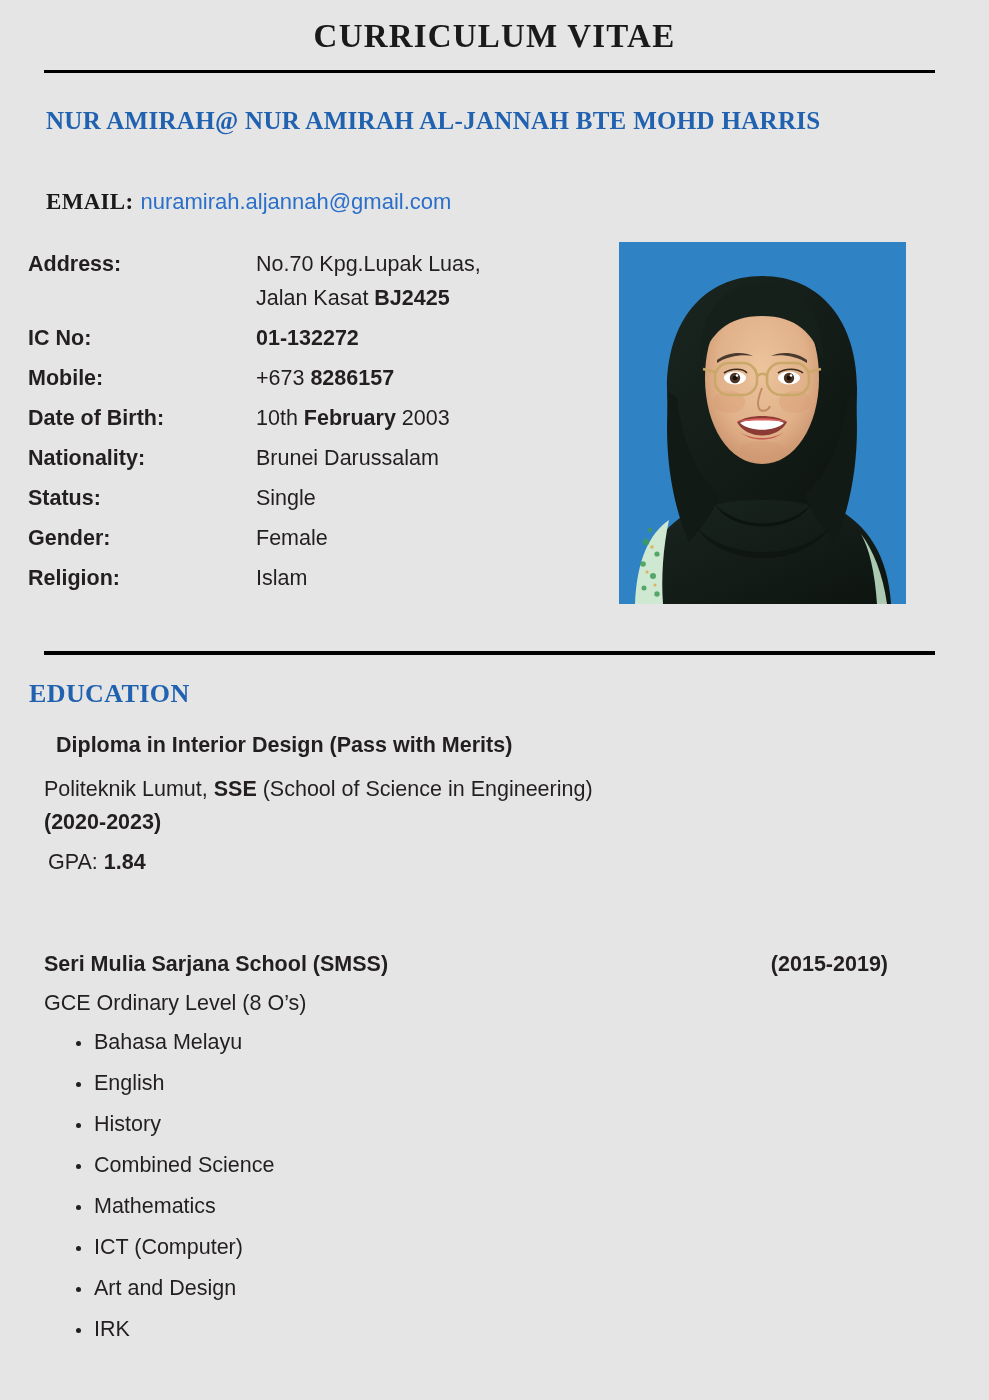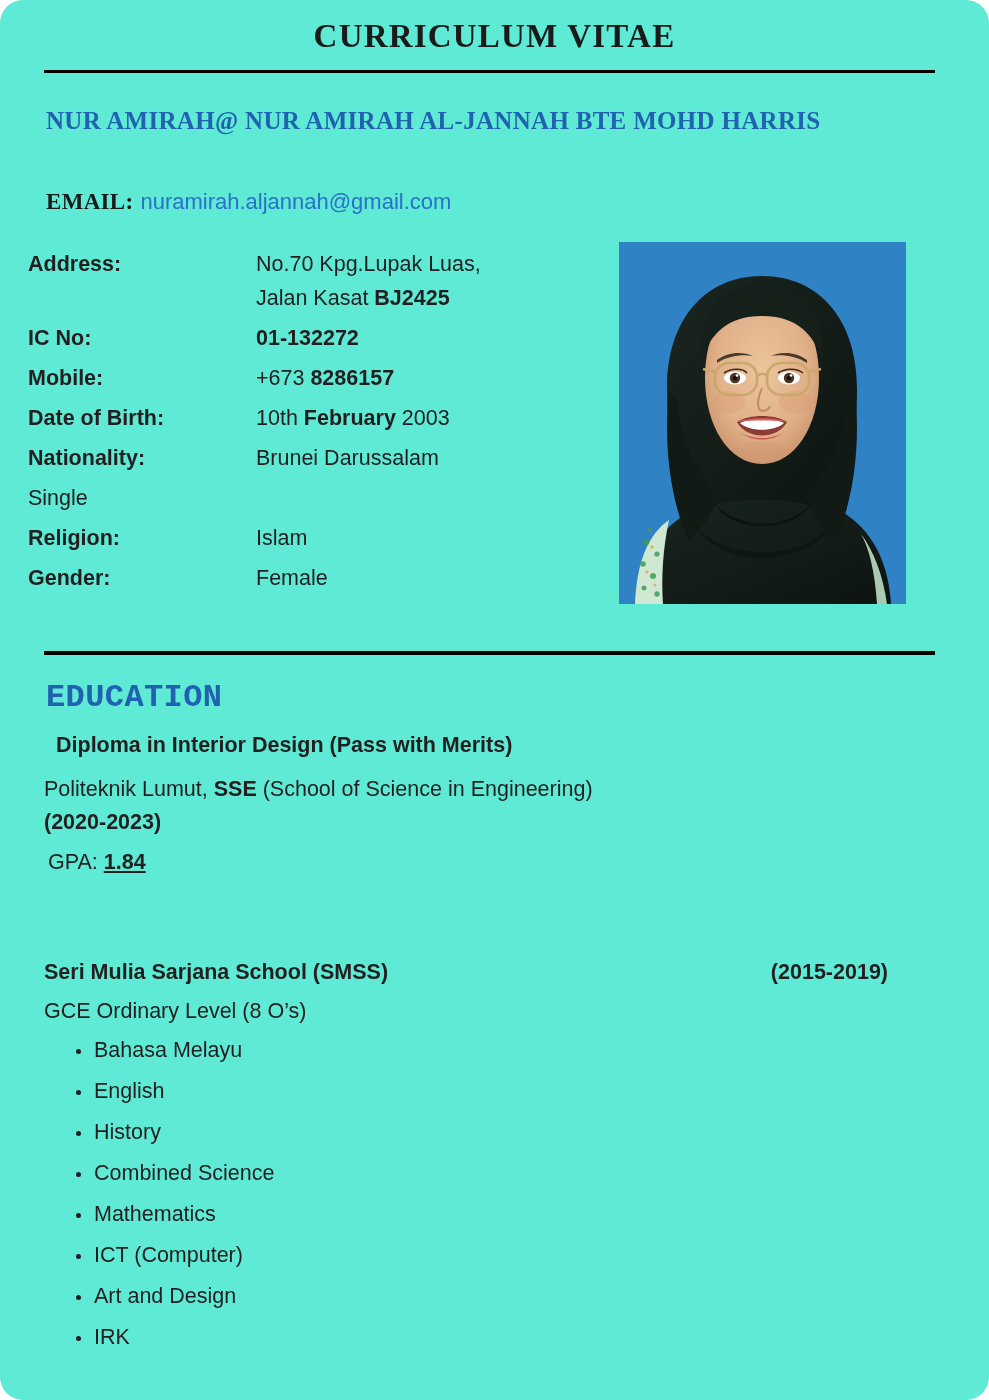--- a/index.html
+++ b/index.html
@@ -11,22 +11,21 @@
     width: 989px;
     height: 1400px;
     position: relative;
     font-family: "Liberation Sans", sans-serif;
     color: #231f20;
     overflow: hidden;
   }
   .page {
     position: absolute;
     inset: 0;
-    background: #5eead4;
-    border-radius: 23px;
+    background: #e5e5e5;
   }
 
   
   .cv-title {
     position: absolute;
     top: 18px;
     left: 0;
     width: 989px;
     text-align: center;
     font-family: "Liberation Serif", serif;
@@ -124,25 +123,25 @@
     left: 44px;
     top: 651px;
     width: 891px;
     height: 4px;
     background: #000000;
   }
 
   
   .edu-heading {
     position: absolute;
-    left: 46px;
+    left: 29px;
     top: 679px;
-    font-family: Liberation Mono, monospace;
-    font-weight: bold;
-    font-size: 32px;
+    font-family: Liberation Serif, serif;
+    font-weight: bold;
+    font-size: 26px;
     letter-spacing: 0.4px;
     color: #2062b0;
   }
   .edu-block-1 {
     position: absolute;
     left: 44px;
     top: 730px;
     width: 880px;
   }
   .edu-degree {
@@ -161,28 +160,27 @@
     font-size: 21.5px;
     font-weight: bold;
     line-height: 32px;
   }
   .edu-gpa {
     font-size: 21.5px;
     line-height: 32px;
     margin-left: 4px;
     margin-top: 8px;
   }
-  .edu-gpa b { font-weight: bold; text-decoration: underline; }
+  .edu-gpa b { font-weight: bold; }
 
   .edu-block-2 {
     position: absolute;
     left: 44px;
     top: 948px;
     width: 844px;
-    margin-top: 8px;
   }
   .edu-row-2 {
     display: flex;
     justify-content: space-between;
     align-items: baseline;
     font-size: 21.5px;
     font-weight: bold;
     line-height: 32px;
   }
   .edu-sub {
@@ -253,31 +251,32 @@
       <div class="detail-label">Date of Birth:</div>
       <div class="detail-value"><span>10th </span><b>February</b><span> 2003</span></div>
     </div>
 
     <div class="detail-row">
       <div class="detail-label">Nationality:</div>
       <div class="detail-value">Brunei Darussalam</div>
     </div>
 
     <div class="detail-row">
+      <div class="detail-label">Status:</div>
       <div class="detail-value">Single</div>
+    </div>
+
+    <div class="detail-row">
+      <div class="detail-label">Gender:</div>
+      <div class="detail-value">Female</div>
     </div>
 
     <div class="detail-row">
       <div class="detail-label">Religion:</div>
       <div class="detail-value">Islam</div>
-    </div>
-
-    <div class="detail-row">
-      <div class="detail-label">Gender:</div>
-      <div class="detail-value">Female</div>
     </div>
 
   </div>
 
   <div class="photo">
     <svg width="287" height="362" viewBox="0 0 287 362" xmlns="http://www.w3.org/2000/svg">
       <defs>
         <clipPath id="frameClip">
             <rect x="0" y="0" width="287" height="362"></rect>
           </clipPath>

